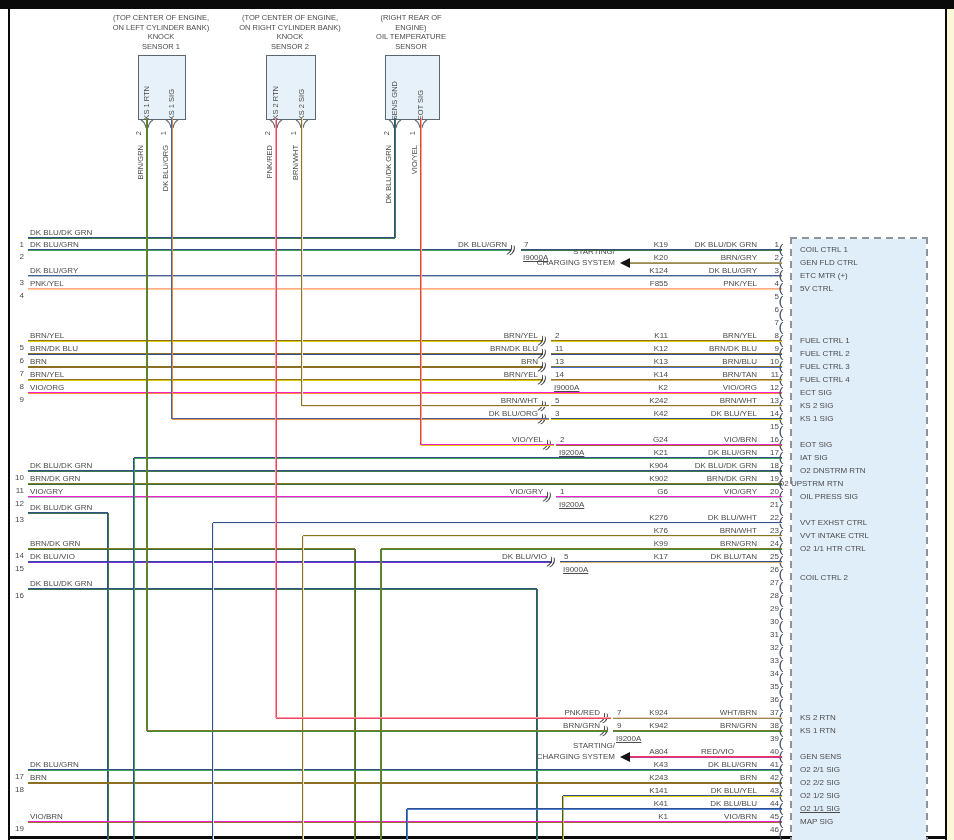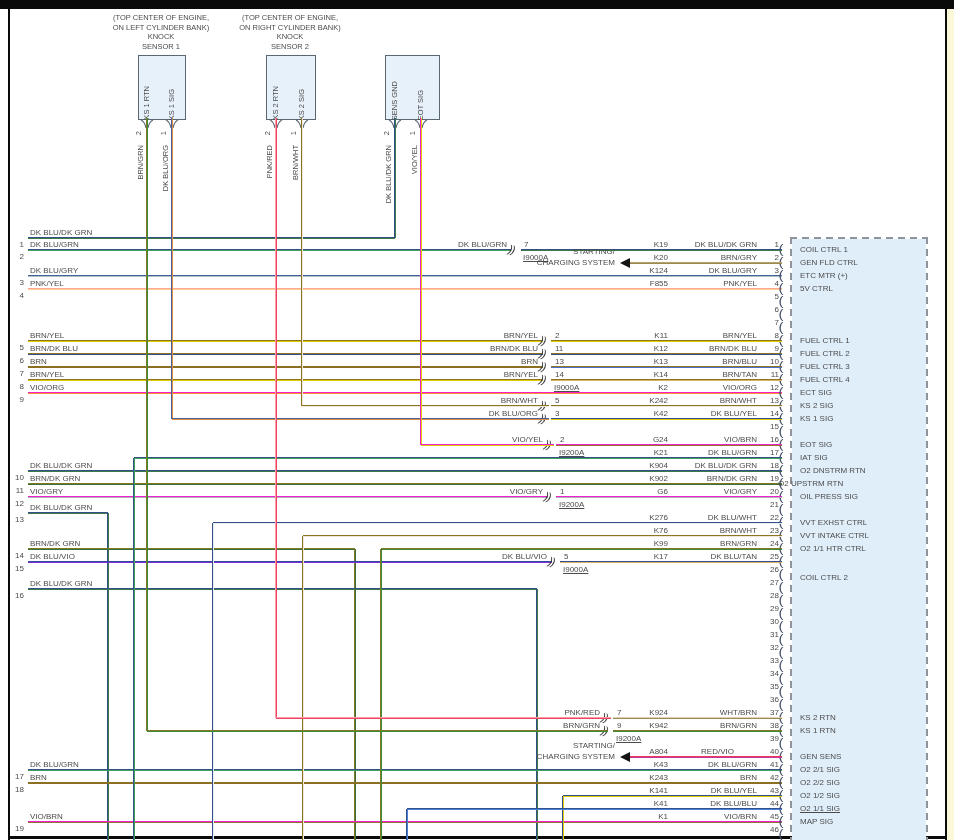--- a/index.html
+++ b/index.html
@@ -385,20 +385,24 @@
     <div class="wirev" style="left: 275px; top: 118px; height: 600px; background: linear-gradient(to right, rgb(255, 150, 170) 50%, rgb(232, 74, 95) 50%);"></div>
     <div class="wireh" style="left: 276px; top: 717px; width: 335px; background: linear-gradient(rgb(255, 150, 170) 50%, rgb(232, 74, 95) 50%);"></div>
     <div class="vwrap" style="left: 297px; top: 81.7344px;"><span>KS 2 SIG</span></div>
     <svg class="arc" width="16" height="10" style="left: 294px; top: 119px;">
       <path d="M2,1 Q6,3 7,9 M14,1 Q10,3 9,9" stroke="#5a6672" fill="none" stroke-width="1.1"></path>
     </svg>
     <div class="vwrap" style="left: 289px; top: 124px;"><span>1</span></div>
     <div class="vwrap" style="left: 291px; top: 138px;"><span>BRN/WHT</span></div>
     <div class="wirev" style="left: 301px; top: 118px; height: 288px; background: linear-gradient(to right, rgb(141, 117, 32) 50%, rgb(239, 232, 218) 50%);"></div>
     <div class="wireh" style="left: 302px; top: 405px; width: 247px; background: linear-gradient(rgb(141, 117, 32) 50%, rgb(239, 232, 218) 50%);"></div>
+    <div class="title" style="left: 321px; top: 13px; width: 180px;">(RIGHT REAR OF
+ENGINE)
+OIL TEMPERATURE
+SENSOR</div>
     <div class="sensorbox" style="left: 385px; top: 55px; width: 53px; height: 63px;"></div>
     <div class="vwrap" style="left: 390px; top: 73.8125px;"><span>SENS GND</span></div>
     <svg class="arc" width="16" height="10" style="left: 387px; top: 119px;">
       <path d="M2,1 Q6,3 7,9 M14,1 Q10,3 9,9" stroke="#5a6672" fill="none" stroke-width="1.1"></path>
     </svg>
     <div class="vwrap" style="left: 382px; top: 124px;"><span>2</span></div>
     <div class="vwrap" style="left: 384px; top: 138px;"><span>DK BLU/DK GRN</span></div>
     <div class="wirev" style="left: 394px; top: 118px; height: 120px; background: linear-gradient(to right, rgb(52, 80, 140) 50%, rgb(59, 122, 68) 50%);"></div>
     <div class="vwrap" style="left: 416px; top: 82.7031px;"><span>EOT SIG</span></div>
     <svg class="arc" width="16" height="10" style="left: 413px; top: 119px;">

